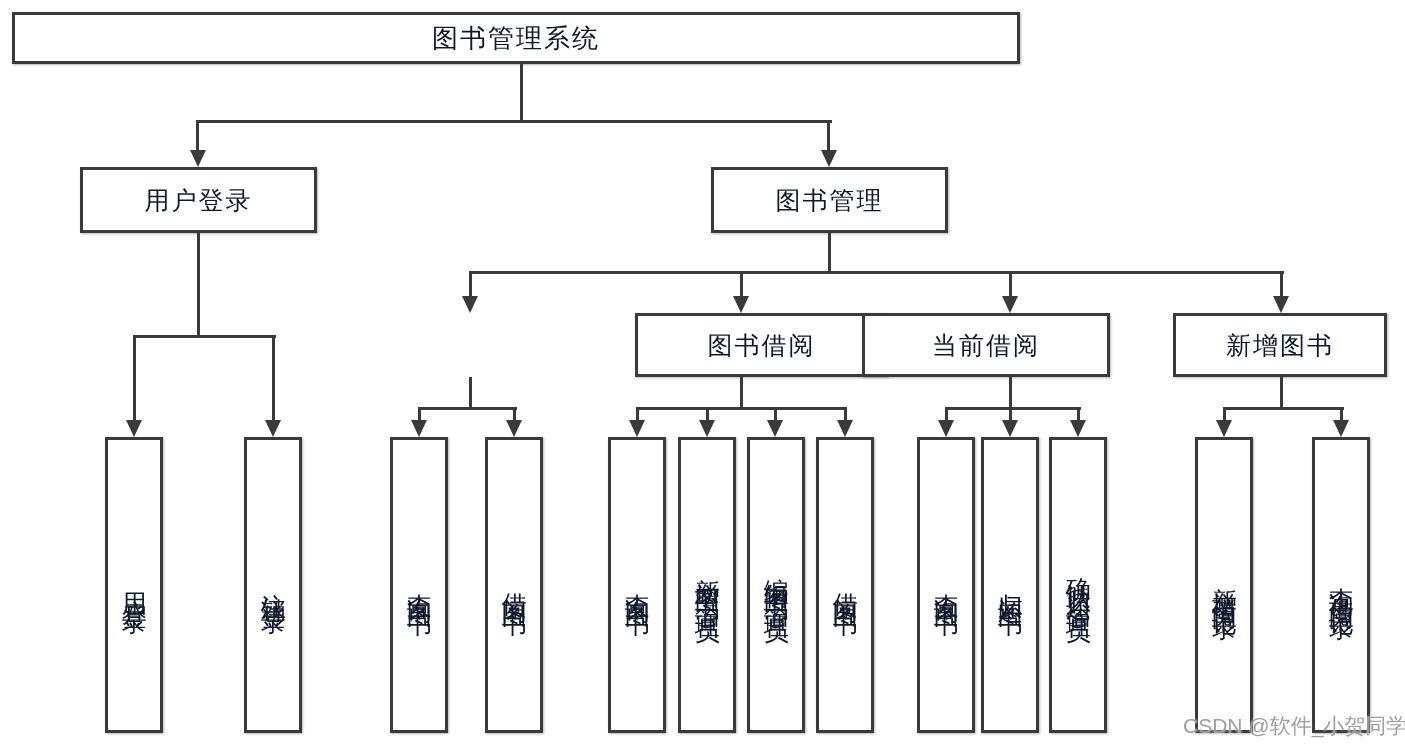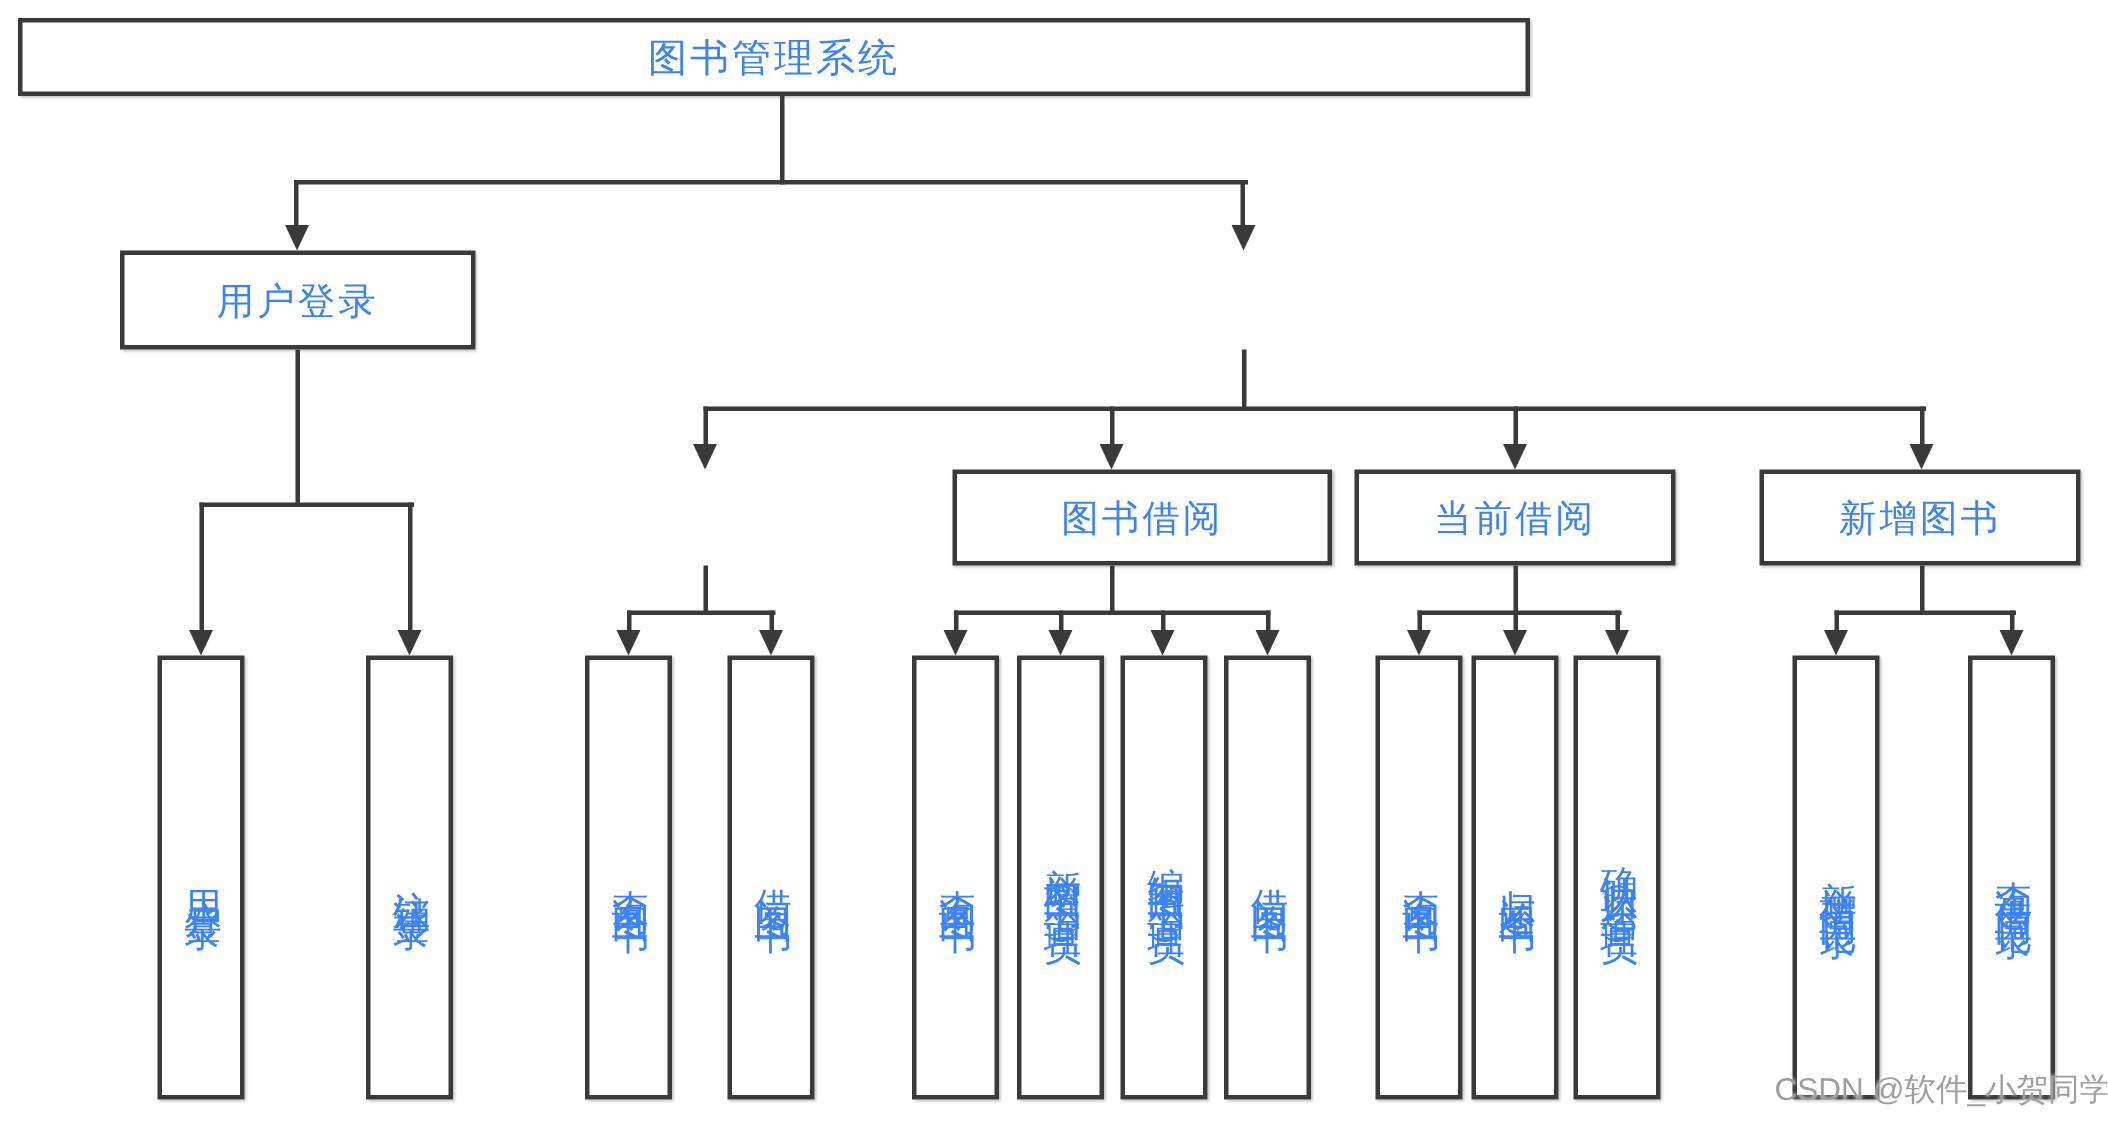--- a/index.html
+++ b/index.html
@@ -11,21 +11,21 @@
     overflow:hidden;
   }
   .box {
     position:absolute;
     box-sizing:border-box;
     border:3px solid #3a3a3a;
     background:#ffffff;
     display:flex;
     align-items:center;
     justify-content:center;
-    color:#3b82f6;
+    color:#0f172a;
     box-shadow:1px 1px 2px rgba(0,0,0,0.28);
   }
   .h-label { font-size:25px; letter-spacing:2px; white-space:nowrap; }
   .root-label { font-size:26px; letter-spacing:2px; }
   .v-label {
     writing-mode:vertical-rl;
     text-orientation:mixed;
     font-size:25px;
     letter-spacing:6px;
     line-height:1.1;
@@ -62,20 +62,23 @@
   <div class="vline" style="left:520px;top:64px;height:59px"></div>
   <div class="hline" style="left:197px;top:120px;width:635px"></div>
   <div class="vline" style="left:196px;top:120px;height:32px"></div>
   <div class="vline" style="left:827px;top:120px;height:32px"></div>
   <div class="arrow" style="left:190px;top:150px"></div>
   <div class="arrow" style="left:821px;top:150px"></div>
 
   <div class="box" style="left:80px;top:167px;width:237px;height:66px">
     <span class="h-label">用户登录</span>
   </div>
+  <div class="box" style="left:711px;top:167px;width:237px;height:66px">
+    <span class="h-label">图书管理</span>
+  </div>
 
   <div class="vline" style="left:197px;top:233px;height:105px"></div>
   <div class="hline" style="left:133px;top:335px;width:143px"></div>
   <div class="vline" style="left:133px;top:335px;height:87px"></div>
   <div class="vline" style="left:272px;top:335px;height:87px"></div>
   <div class="arrow" style="left:126px;top:420px"></div>
   <div class="arrow" style="left:265px;top:420px"></div>
 
   <div class="vline" style="left:828px;top:233px;height:41px"></div>
   <div class="hline" style="left:469px;top:271px;width:815px"></div>
@@ -84,21 +87,21 @@
   <div class="vline" style="left:1009px;top:271px;height:27px"></div>
   <div class="vline" style="left:1280px;top:271px;height:27px"></div>
   <div class="arrow" style="left:462px;top:296px"></div>
   <div class="arrow" style="left:733px;top:296px"></div>
   <div class="arrow" style="left:1002px;top:296px"></div>
   <div class="arrow" style="left:1273px;top:296px"></div>
 
   <div class="box" style="left:635px;top:313px;width:253px;height:64px">
     <span class="h-label">图书借阅</span>
   </div>
-  <div class="box" style="left:903px;top:313px;width:214px;height:64px">
+  <div class="box" style="left:862px;top:313px;width:248px;height:64px">
     <span class="h-label">当前借阅</span>
   </div>
   <div class="box" style="left:1173px;top:313px;width:214px;height:64px">
     <span class="h-label">新增图书</span>
   </div>
 
   <div class="vline" style="left:469px;top:377px;height:33px"></div>
   <div class="hline" style="left:418px;top:407px;width:99px"></div>
   <div class="vline" style="left:418px;top:407px;height:15px"></div>
   <div class="vline" style="left:513px;top:407px;height:15px"></div>

